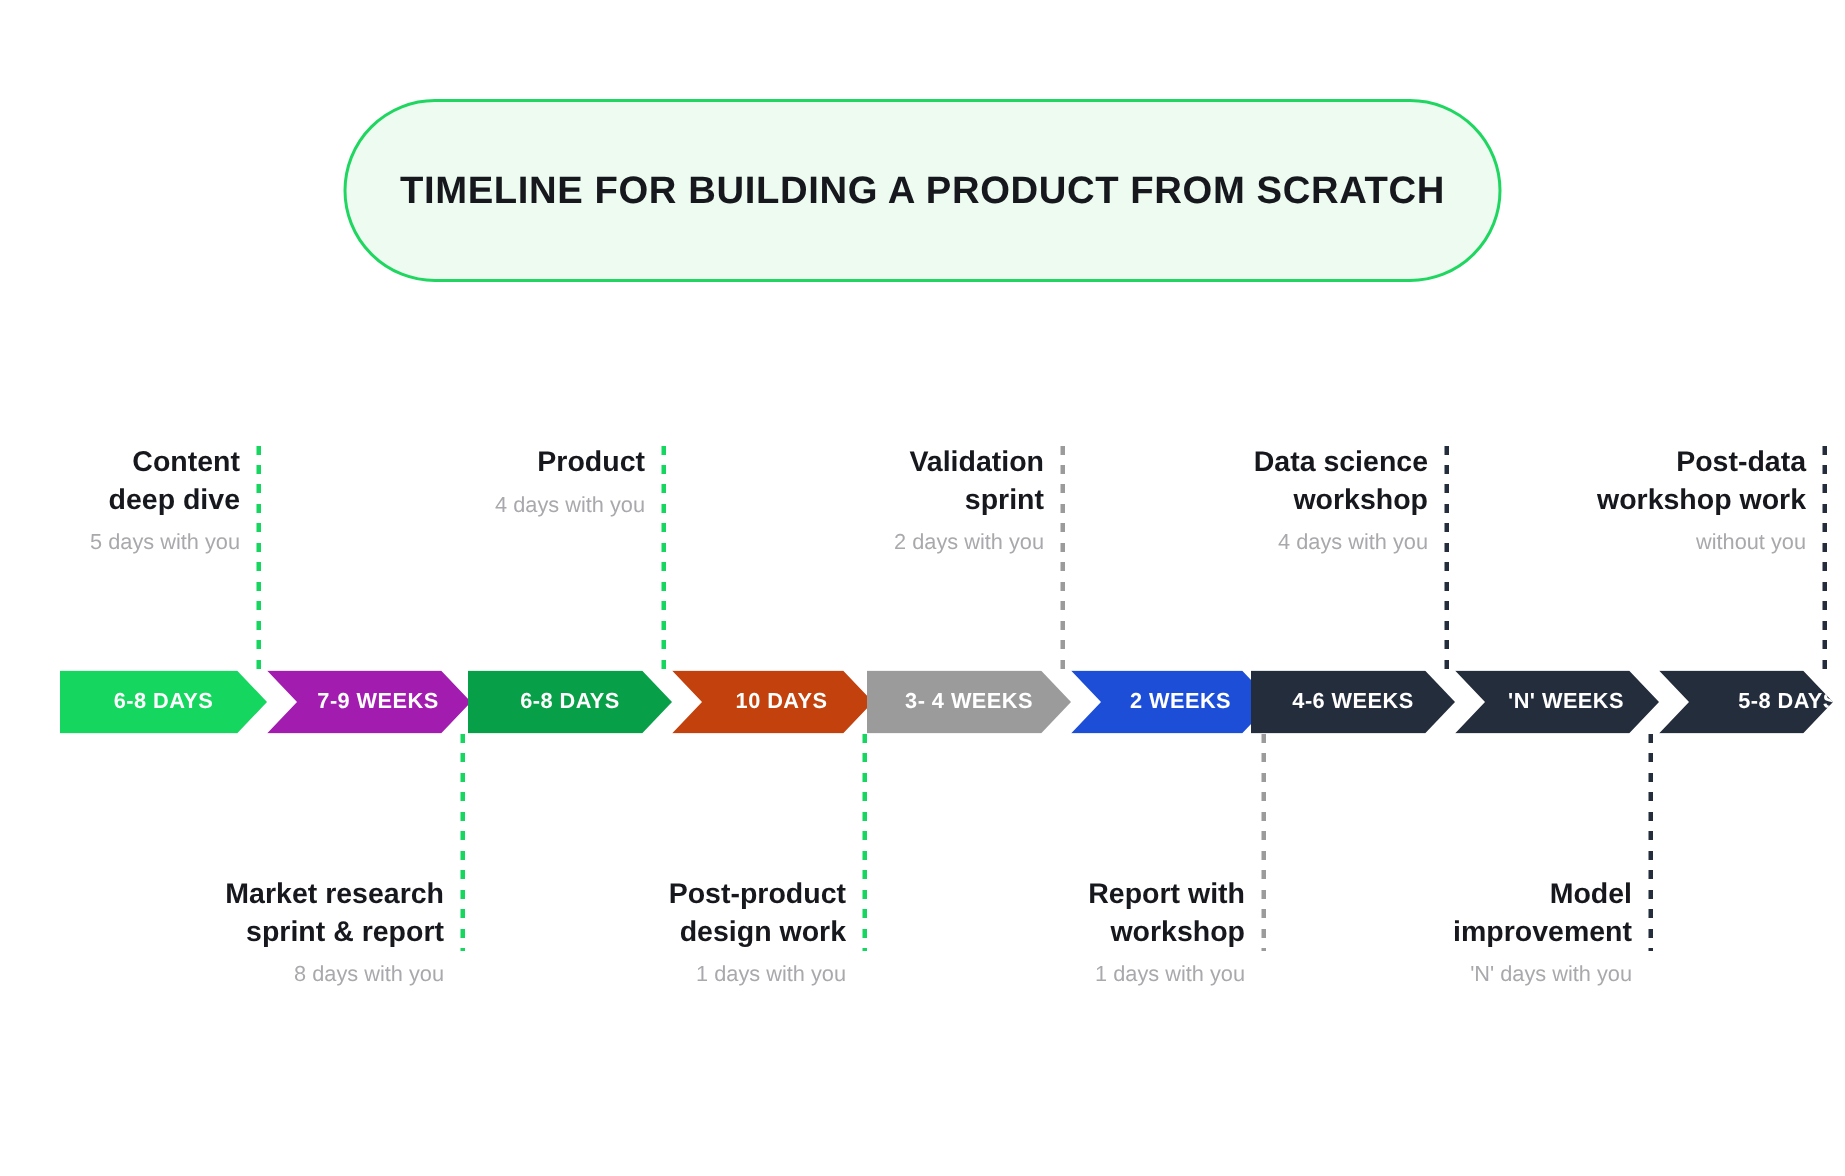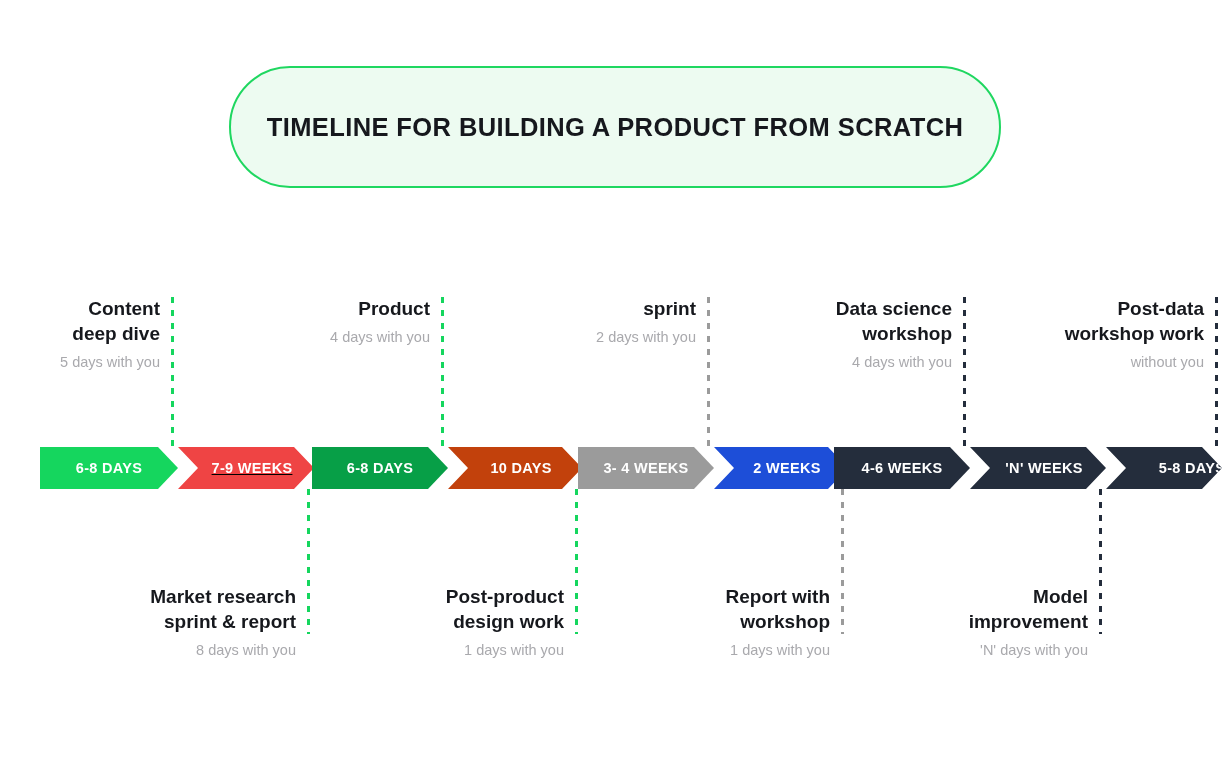--- a/index.html
+++ b/index.html
@@ -88,21 +88,21 @@
   <div class="rail" id="rail">
       <div class="seg tip-right" style="left: 40px; width: 138px; background: rgb(21, 214, 94);">
         <span>6-8 DAYS</span>
       </div>
       <div class="dot-line" style="left: 171px; top: 297px; height: 150px; background-image: repeating-linear-gradient(rgb(21, 214, 94) 0px, rgb(21, 214, 94) 6px, transparent 6px, transparent 13px);"></div>
       <div class="lbl" style="width: 300px; left: -140px; top: 296px;">
         <span class="t1">Content</span>
         <span class="t2">deep dive</span>
         <span class="sub">5 days with you</span>
       </div>
-      <div class="seg tip-both" style="left: 178px; width: 136px; background: #ef4444; text-decoration: underline;">
+      <div class="seg tip-both" style="left: 178px; width: 136px; background: #a21caf;">
         <span style="margin-left: 12px;">7-9 WEEKS</span>
       </div>
       <div class="dot-line" style="left: 307px; top: 489px; height: 145px; background-image: repeating-linear-gradient(rgb(21, 214, 94) 0px, rgb(21, 214, 94) 6px, transparent 6px, transparent 13px);"></div>
       <div class="lbl" style="width: 300px; left: -4px; top: 584px;">
         <span class="t1">Market research</span>
         <span class="t2">sprint &amp; report</span>
         <span class="sub">8 days with you</span>
       </div>
       <div class="seg tip-right" style="left: 312px; width: 136px; background: rgb(7, 159, 71);">
         <span>6-8 DAYS</span>
@@ -119,20 +119,21 @@
       <div class="lbl" style="width: 300px; left: 264px; top: 584px;">
         <span class="t1">Post-product</span>
         <span class="t2">design work</span>
         <span class="sub">1 days with you</span>
       </div>
       <div class="seg tip-right" style="left: 578px; width: 136px; background: rgb(155, 155, 155);">
         <span>3- 4 WEEKS</span>
       </div>
       <div class="dot-line" style="left: 707px; top: 297px; height: 150px; background-image: repeating-linear-gradient(rgb(155, 155, 155) 0px, rgb(155, 155, 155) 6px, transparent 6px, transparent 13px);"></div>
       <div class="lbl" style="width: 300px; left: 396px; top: 296px;">
+        <span class="t1">Validation</span>
         <span class="t2">sprint</span>
         <span class="sub">2 days with you</span>
       </div>
       <div class="seg tip-both" style="left: 714px; width: 134px; background: #1d4ed8;">
         <span style="margin-left: 12px;">2 WEEKS</span>
       </div>
       <div class="dot-line" style="left: 841px; top: 489px; height: 145px; background-image: repeating-linear-gradient(rgb(155, 155, 155) 0px, rgb(155, 155, 155) 6px, transparent 6px, transparent 13px);"></div>
       <div class="lbl" style="width: 300px; left: 530px; top: 584px;">
         <span class="t1">Report with</span>
         <span class="t2">workshop</span>

